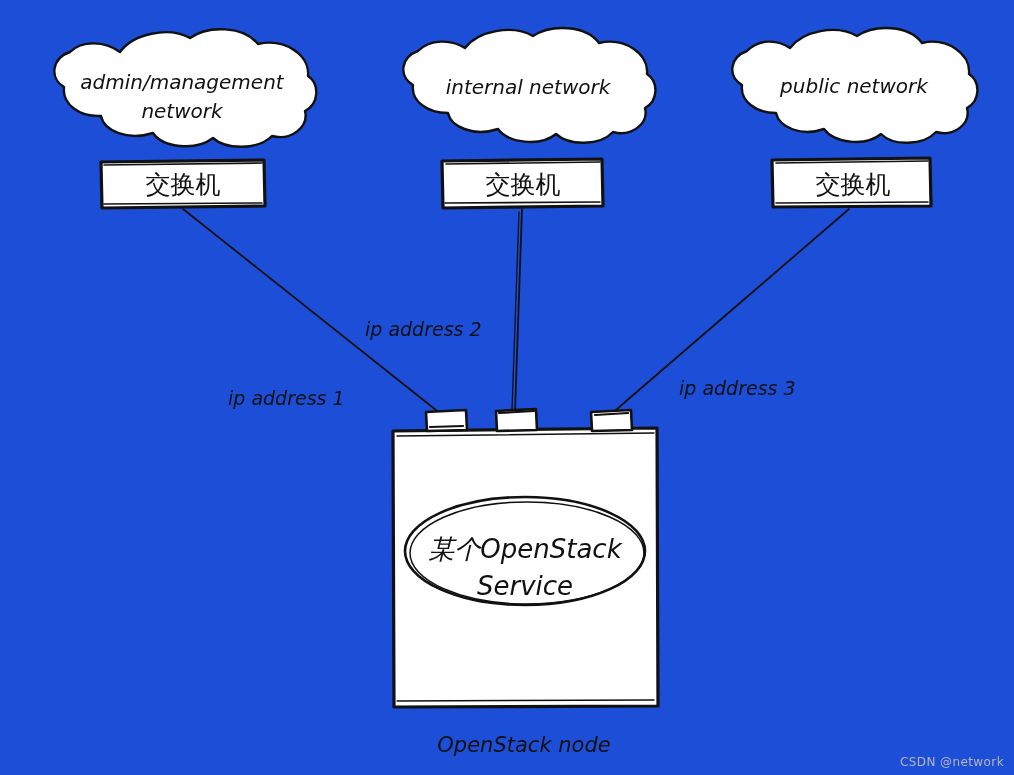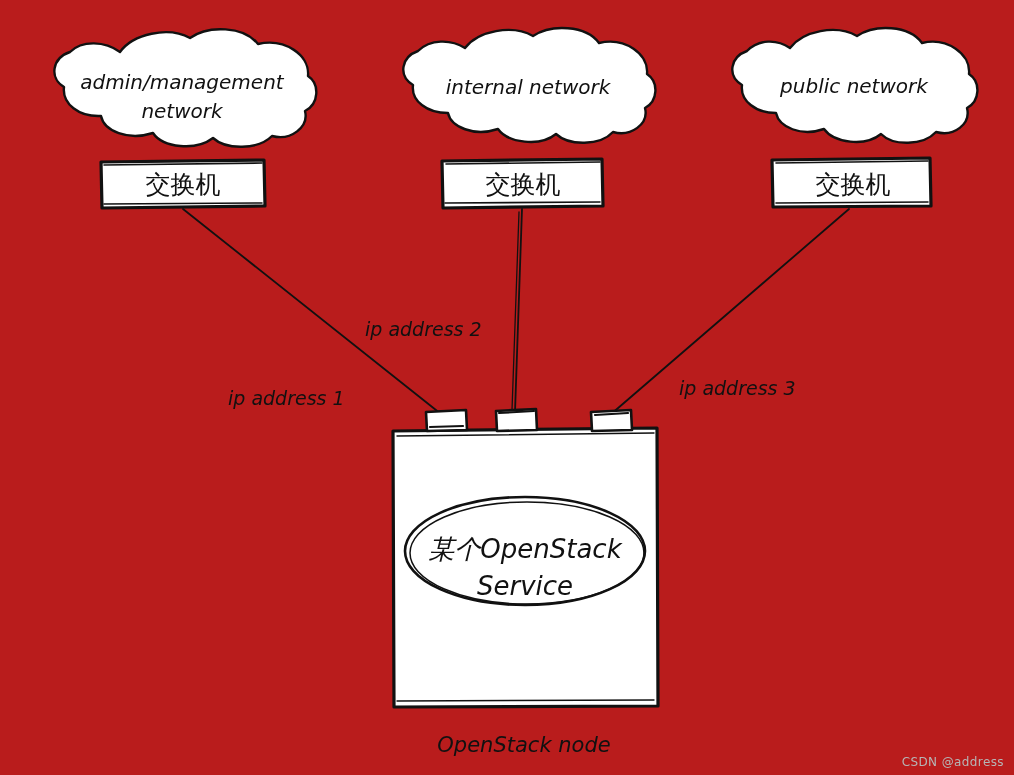--- a/index.html
+++ b/index.html
@@ -7,21 +7,21 @@
     padding: 0;
     background: #ffffff;
   }
   body {
     font-family: "DejaVu Sans", sans-serif;
   }
   #canvas {
     position: relative;
     width: 1014px;
     height: 775px;
-    background: #b91c1c;
+    background: #1d4ed8;
     overflow: hidden;
   }
   svg.diagram {
     position: absolute;
     left: 0;
     top: 0;
     width: 1014px;
     height: 775px;
   }
   .stroke {
@@ -161,15 +161,15 @@
       <ellipse class="stroke fillwhite" stroke-width="2.6" cx="525" cy="551" rx="120" ry="54"></ellipse>
       <ellipse class="stroke" stroke-width="1.5" cx="527" cy="553" rx="117" ry="51"></ellipse>
       <text class="hand-en" x="525" y="558" text-anchor="middle" font-size="26">某个OpenStack</text>
       <text class="hand-en" x="525" y="595" text-anchor="middle" font-size="26">Service</text>
     </g>
 
     <text class="hand-en" x="524" y="752" text-anchor="middle" font-size="21">OpenStack node</text>
 
   </svg>
 
-  <div class="watermark">CSDN @address</div>
+  <div class="watermark">CSDN @network</div>
 
 </div>
 
 </body></html>

